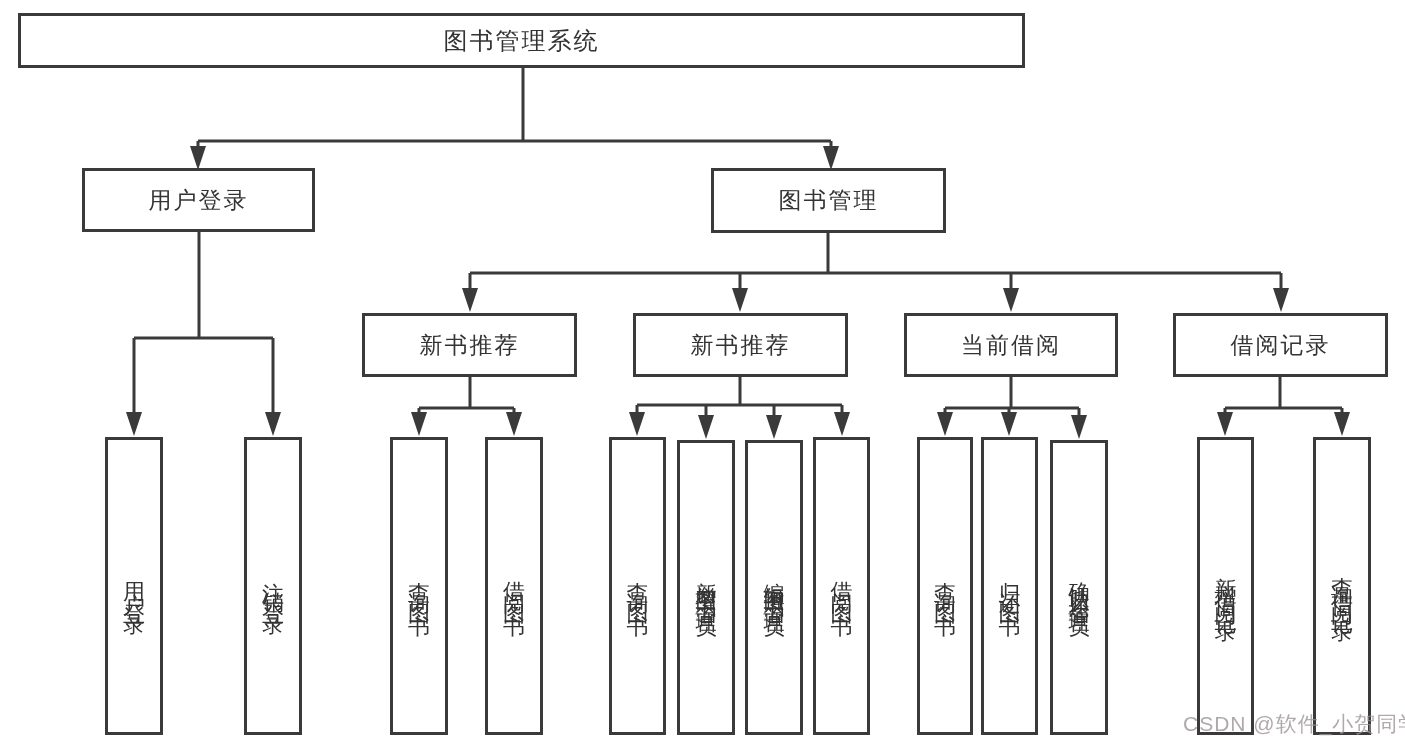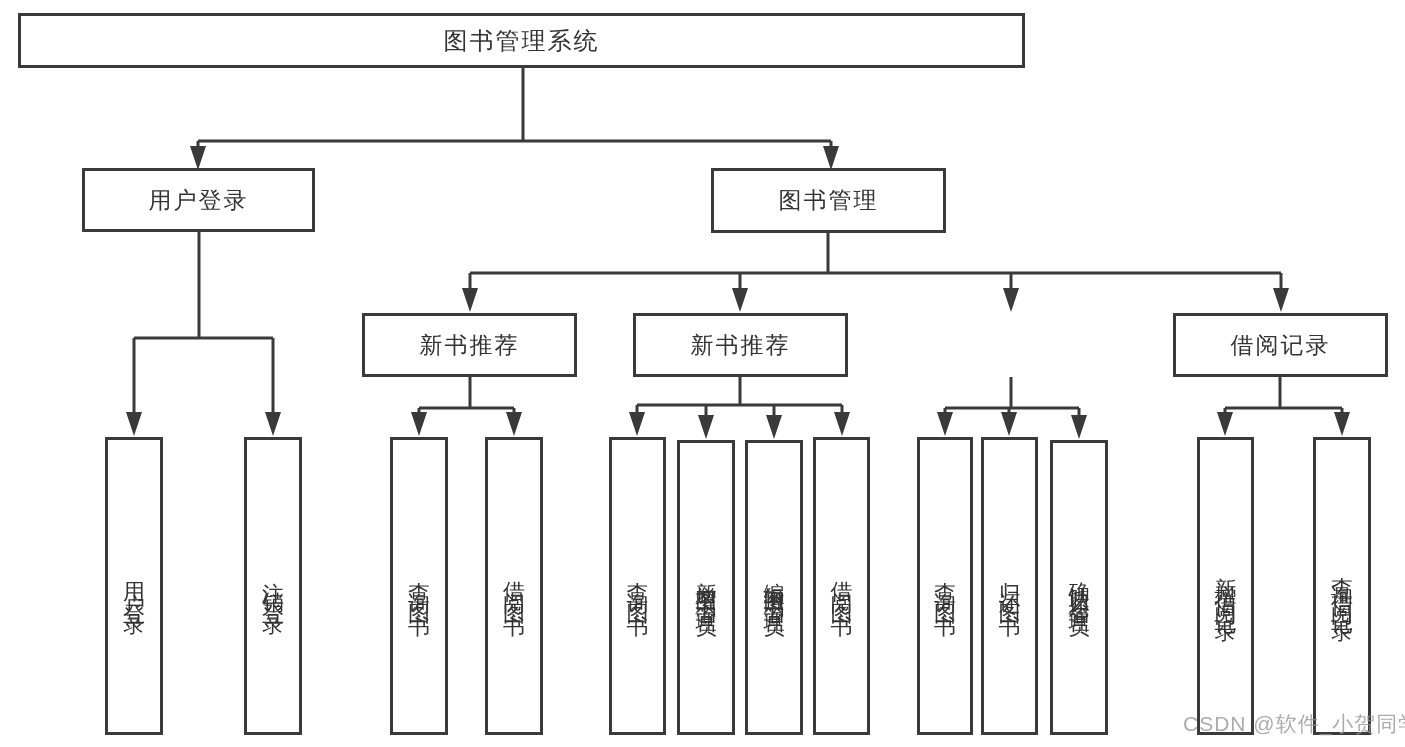--- a/index.html
+++ b/index.html
@@ -88,20 +88,23 @@
   <div class="node hbox" style="left:711px;top:168px;width:235px;height:65px;">
     <span>图书管理</span>
   </div>
 
   <div class="node hbox" style="left:362px;top:313px;width:215px;height:64px;">
     <span>新书推荐</span>
   </div>
   <div class="node hbox" style="left:633px;top:313px;width:215px;height:64px;">
     <span>新书推荐</span>
   </div>
+  <div class="node hbox" style="left:904px;top:313px;width:214px;height:64px;">
+    <span>当前借阅</span>
+  </div>
   <div class="node hbox" style="left:1173px;top:313px;width:215px;height:64px;">
     <span>借阅记录</span>
   </div>
 
   <div class="node vbox len4" style="left:105px;top:437px;width:58px;height:298px;">
     <span>用户登录</span>
   </div>
   <div class="node vbox len4" style="left:244px;top:437px;width:58px;height:298px;">
     <span>注销登录</span>
   </div>

